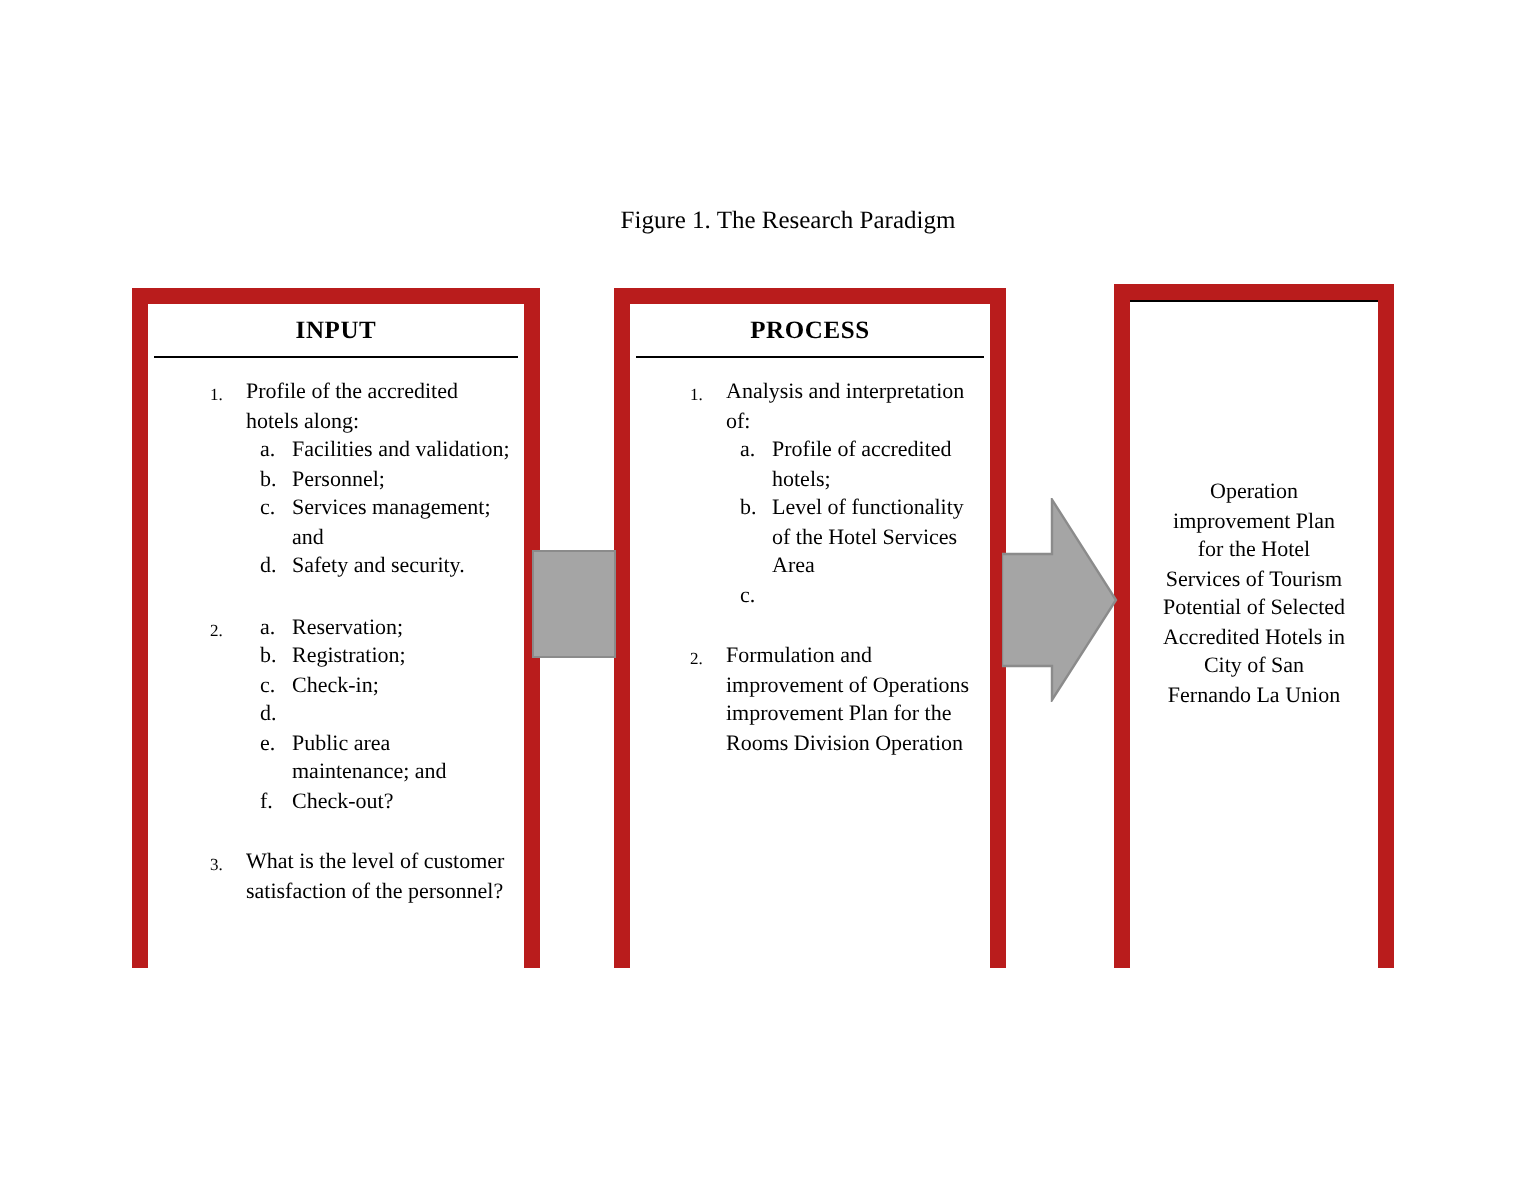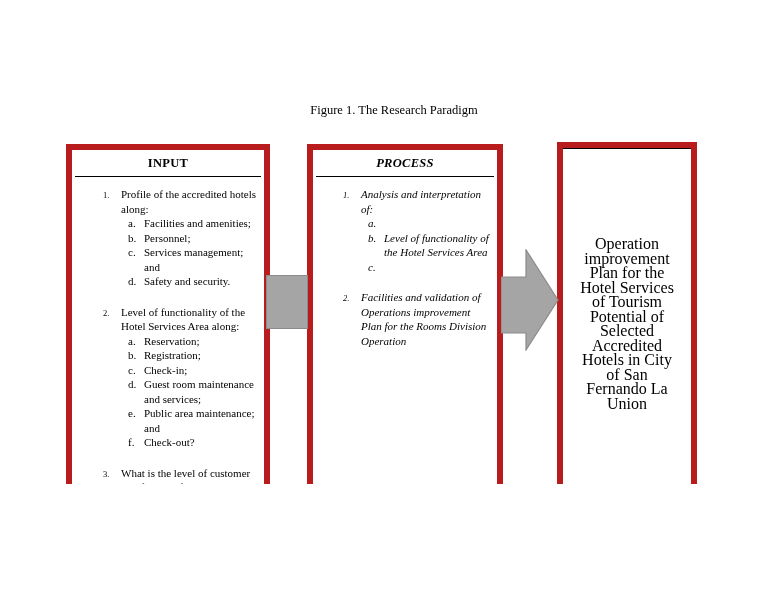--- a/index.html
+++ b/index.html
@@ -5,39 +5,39 @@
   html,body { margin:0; padding:0; background:#ffffff; }
   .page {
     position:relative; width:768px; height:484px; background:#ffffff;
     font-family:"Liberation Serif", serif; color:#000; overflow:hidden;
   }
   .fig-title {
     position:absolute; top:103px; left:20px; width:748px;
     text-align:center; font-size:12.5px;
   }
   .box {
-    position:absolute; background:#fff; border:6px solid #b91c1c; box-sizing:border-box; z-index:1;
+    position:absolute; background:#fff; border:8px solid #b91c1c; box-sizing:border-box; z-index:1;
   }
   .input-box  { left:66px;  top:144px; width:204px; height:364px; }
-  .process-box{ left:307px; top:144px; width:196px; height:364px;font-style:italic; }
+  .process-box{ left:307px; top:144px; width:196px; height:364px; }
   .output-box { left:557px; top:142px; width:140px; height:366px; }
   .box-header {
     height:26px; display:flex; align-items:center; justify-content:center;
     font-weight:bold; font-size:12.5px; letter-spacing:0.3px;
   }
   .header-rule { border-bottom:1.6px solid #000; margin:0 3px; }
   .output-box .header-rule { margin:0; }
   .box-body { font-size:11px; line-height:14.5px; padding:10px 6px 0 31px; }
   .process-box .box-body { padding-left:30px; }
   .item { display:grid; grid-template-columns:18px 1fr; }
   .item + .item { margin-top:16px; }
   .num { font-size:8.5px; line-height:14.5px; padding-top:1px; }
   .sub { display:grid; grid-template-columns:16px 1fr; margin-left:7px; }
   .output-body {
-    padding:88px 16px 0; text-align:center; font-size:16px; line-height:14.5px;
+    padding:88px 16px 0; text-align:center; font-size:11px; line-height:14.5px;
   }
   
   .conn-rect {
     position:absolute; left:266px; top:275px; width:42px; height:54px;
     background:#a5a5a5; border:1px solid #8b8b8b; box-sizing:border-box; z-index:2;
   }
   
   .arrow-svg { position:absolute; left:501px; top:249px; z-index:2; }
   
   .fb-bar {
@@ -70,56 +70,54 @@
     <div class="box-header">INPUT</div>
     <div class="header-rule"></div>
     <div class="box-body">
 
       <div class="item">
         <span class="num">1.</span>
         <div class="item-text">
           <div>Profile of the accredited hotels along:</div>
           <div class="sub">
             <span>a.</span>
-            <span>Facilities and amenities;</span>
+            <span>Facilities and validation;</span>
           </div>
           <div class="sub">
             <span>b.</span>
             <span>Personnel;</span>
           </div>
           <div class="sub">
             <span>c.</span>
             <span>Services management; and</span>
           </div>
           <div class="sub">
             <span>d.</span>
             <span>Safety and security.</span>
           </div>
         </div>
       </div>
 
       <div class="item">
         <span class="num">2.</span>
         <div class="item-text">
-          <div>Level of functionality of the Hotel Services Area along:</div>
           <div class="sub">
             <span>a.</span>
             <span>Reservation;</span>
           </div>
           <div class="sub">
             <span>b.</span>
             <span>Registration;</span>
           </div>
           <div class="sub">
             <span>c.</span>
             <span>Check-in;</span>
           </div>
           <div class="sub">
             <span>d.</span>
-            <span>Guest room maintenance and services;</span>
           </div>
           <div class="sub">
             <span>e.</span>
             <span>Public area maintenance; and</span>
           </div>
           <div class="sub">
             <span>f.</span>
             <span>Check-out?</span>
           </div>
         </div>
@@ -139,35 +137,36 @@
     <div class="box-header">PROCESS</div>
     <div class="header-rule"></div>
     <div class="box-body">
 
       <div class="item">
         <span class="num">1.</span>
         <div class="item-text">
           <div>Analysis and interpretation of:</div>
           <div class="sub">
             <span>a.</span>
+            <span>Profile of accredited hotels;</span>
           </div>
           <div class="sub">
             <span>b.</span>
             <span>Level of functionality of the Hotel Services Area</span>
           </div>
           <div class="sub">
             <span>c.</span>
           </div>
         </div>
       </div>
 
       <div class="item">
         <span class="num">2.</span>
         <div class="item-text">
-          <div>Facilities and validation of Operations improvement Plan for the Rooms Division Operation</div>
+          <div>Formulation and improvement of Operations improvement Plan for the Rooms Division Operation</div>
         </div>
       </div>
 
     </div>
   </div>
 
   <div class="box output-box">
     <div class="header-rule"></div>
     <div class="output-body">Operation improvement Plan for the Hotel Services of Tourism Potential of Selected Accredited Hotels in City of San Fernando La Union</div>
   </div>

